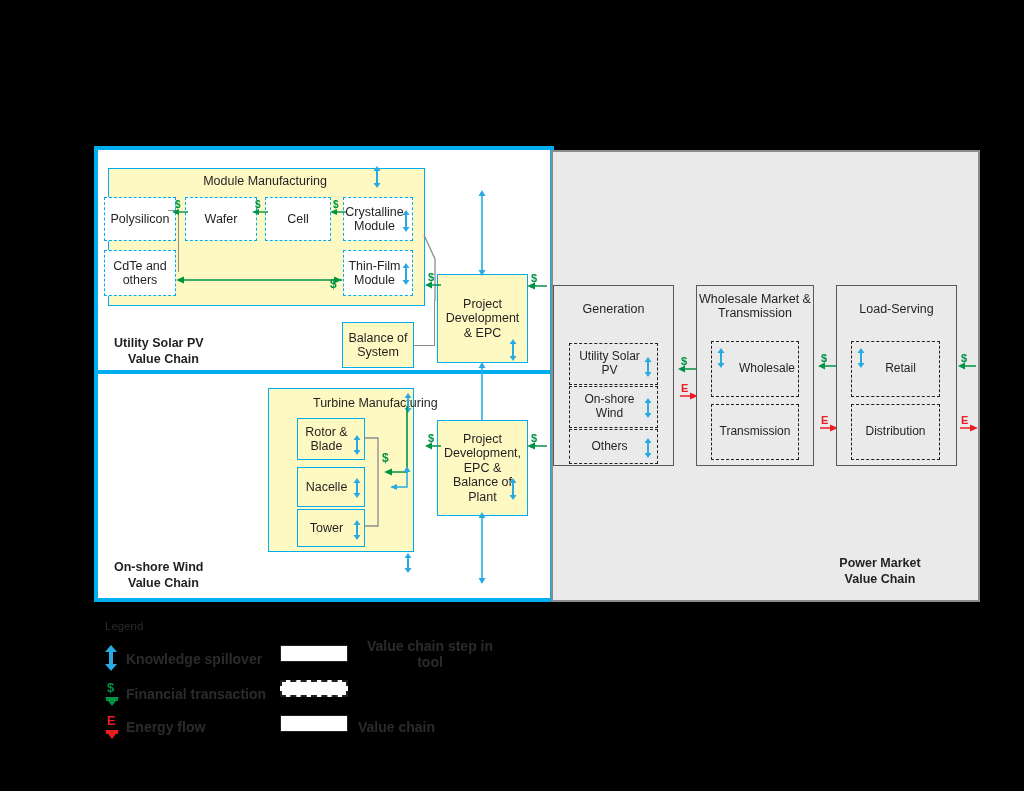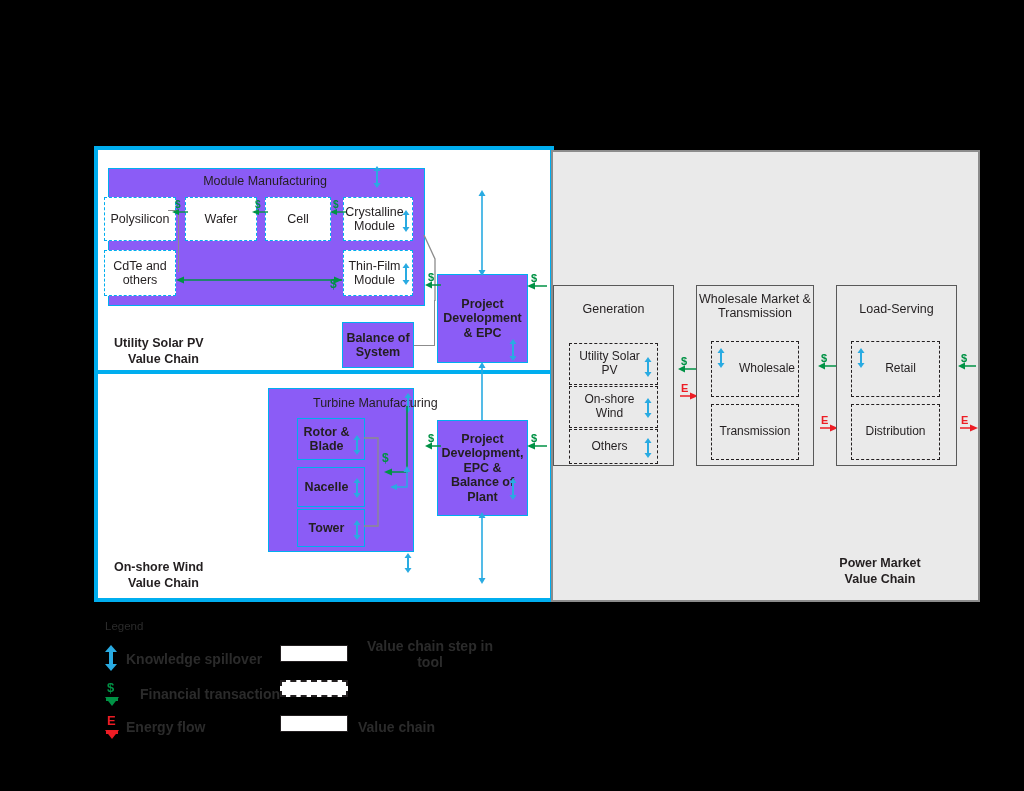--- a/index.html
+++ b/index.html
@@ -7,21 +7,21 @@
        font-family:"Liberation Sans","DejaVu Sans",sans-serif;color:#231f20;}
   .abs{position:absolute;box-sizing:border-box;}
   .ctr{display:flex;align-items:center;justify-content:center;text-align:center;line-height:1.15;}
 
   
   #solar-frame{left:94px;top:146px;width:460px;height:228px;border:4px solid #00aeef;background:#fff;}
   #wind-frame{left:94px;top:374px;width:460px;height:228px;border:4px solid #00aeef;border-top:0;background:#fff;}
   #power-frame{left:551px;top:150px;width:429px;height:452px;border:2px solid #8c8c8c;background:#eaeaea;}
 
   
-  .bx-solid{border:1.6px solid #00aeef;background:#8b5cf6;font-weight:bold;}
+  .bx-solid{border:1.6px solid #00aeef;background:#fef9c3;}
   .bx-dash{border:1.7px dashed #00aeef;background:#fff;}
   .bx-gsolid{border:1.6px solid #595959;background:#eaeaea;}
   .bx-gdash{border:1.8px dashed #231f20;background:#eaeaea;}
 
   .lbl{font-size:12.5px;}
   .lbl-sm{font-size:12px;}
   .chain-title{font-weight:bold;font-size:12.5px;line-height:1.25;}
   .lineh{background:#8c8c8c;height:1.3px;}
   .linev{background:#8c8c8c;width:1.3px;}
 
@@ -375,21 +375,21 @@
   </div>
   <div class="abs leg-txt" style="left:26px;top:31px;">Knowledge spillover</div>
 
   <div class="abs" style="left:4px;top:60px;">
     <svg width="16" height="26" viewBox="0 0 16 26">
         <text x="3" y="12" font-family="Liberation Sans" font-size="13" font-weight="bold" fill="#009245">$</text>
         <line x1="2" y1="19" x2="14" y2="19" stroke="#009245" stroke-width="4"></line>
         <polygon points="8,26 1,17 15,17" fill="#009245"></polygon>
       </svg>
   </div>
-  <div class="abs leg-txt" style="left:40px;top:66px;">Financial transaction</div>
+  <div class="abs leg-txt" style="left:26px;top:66px;">Financial transaction</div>
 
   <div class="abs" style="left:4px;top:93px;">
     <svg width="16" height="26" viewBox="0 0 16 26">
         <text x="3" y="12" font-family="Liberation Sans" font-size="13" font-weight="bold" fill="#ed1c24">E</text>
         <line x1="2" y1="19" x2="14" y2="19" stroke="#ed1c24" stroke-width="4"></line>
         <polygon points="8,26 1,17 15,17" fill="#ed1c24"></polygon>
       </svg>
   </div>
   <div class="abs leg-txt" style="left:26px;top:99px;">Energy flow</div>
 

